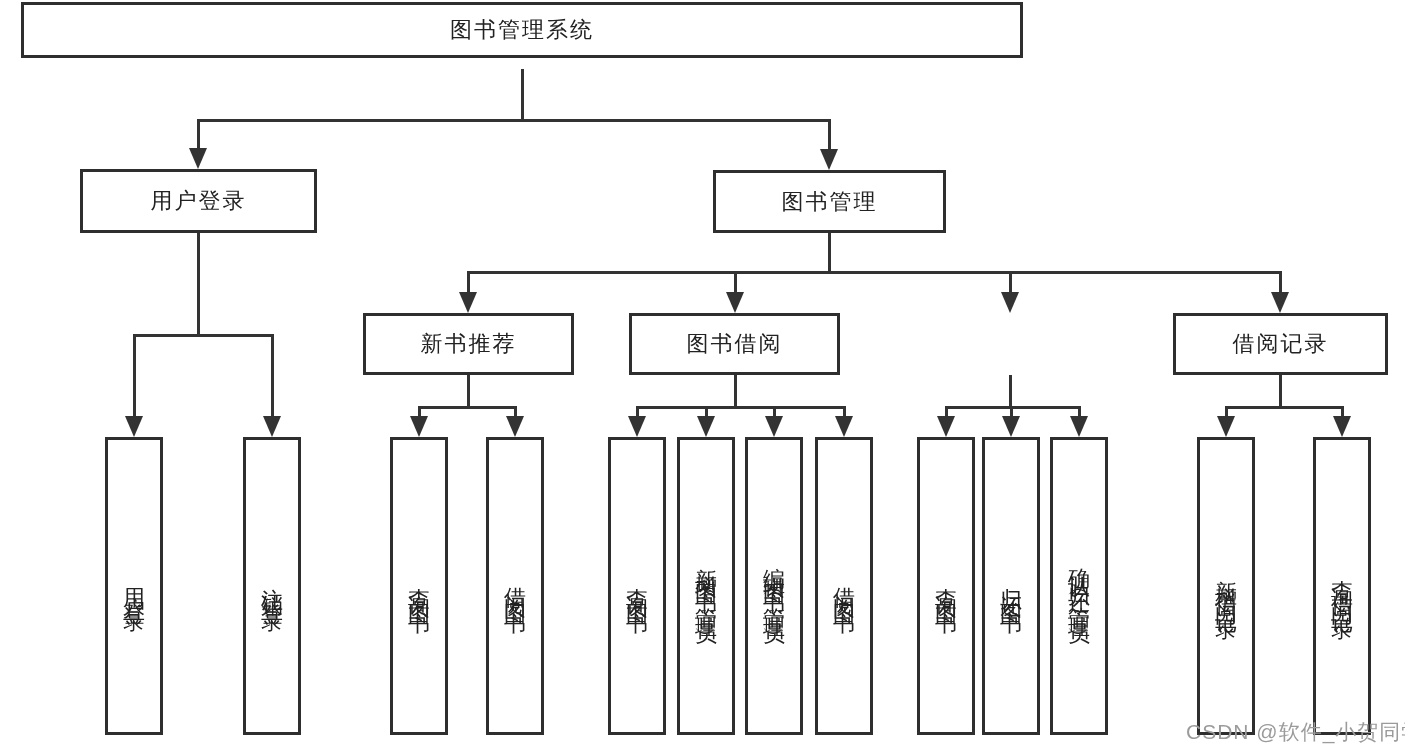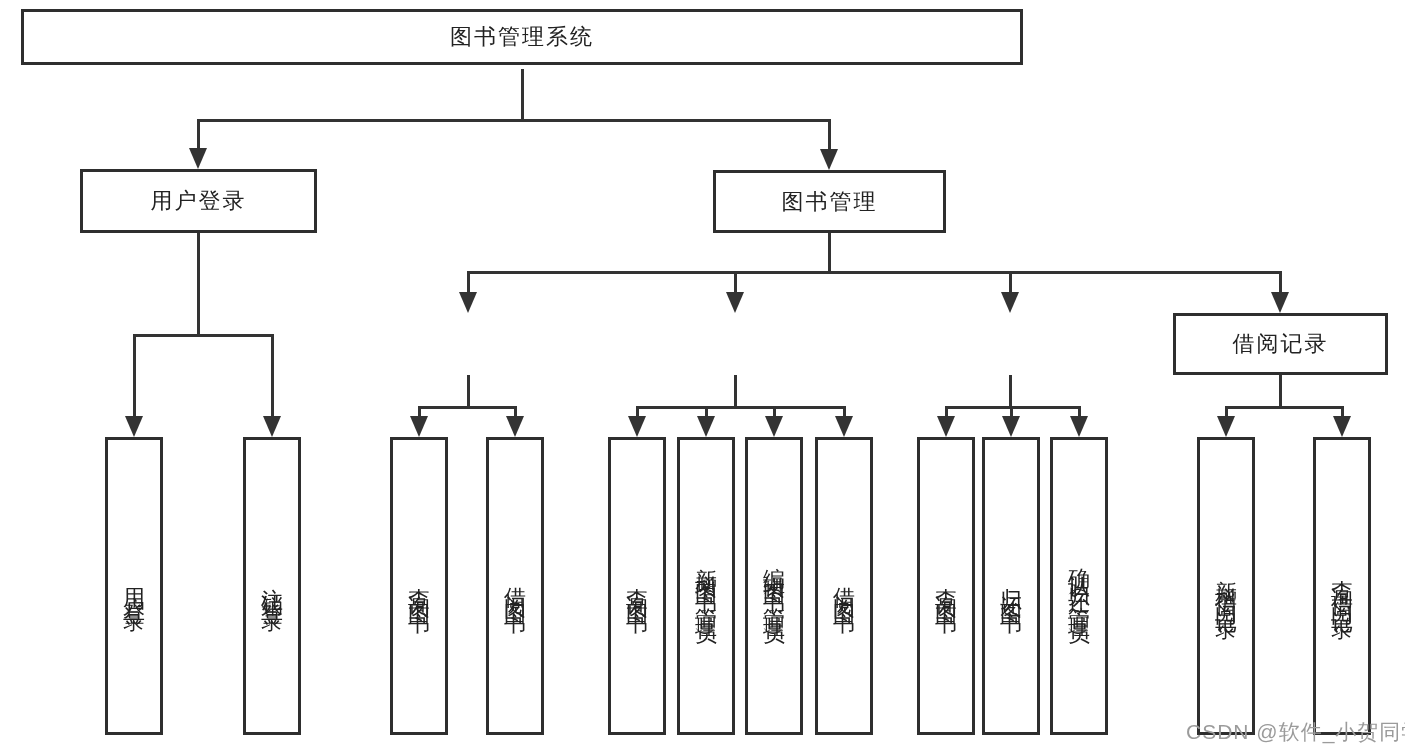--- a/index.html
+++ b/index.html
@@ -38,31 +38,37 @@
   .watermark{
     position:absolute;left:1186px;top:718px;font-size:21px;
     color:var(--wm);letter-spacing:1px;z-index:10;white-space:nowrap;
   }
 </style>
 </head>
 <body>
 
 <div class="stage">
 
-  <div class="node" style="left:21px;top:9px;width:1002px;height:56px">
+  <div class="node" style="left:21px;top:2px;width:1002px;height:56px">
     <span>图书管理系统</span>
   </div>
 
   <div class="node" style="left:80px;top:169px;width:237px;height:64px">
     <span>用户登录</span>
   </div>
   <div class="node" style="left:713px;top:170px;width:233px;height:63px">
     <span>图书管理</span>
   </div>
 
+  <div class="node" style="left:363px;top:313px;width:211px;height:62px">
+    <span>新书推荐</span>
+  </div>
+  <div class="node" style="left:629px;top:313px;width:211px;height:62px">
+    <span>图书借阅</span>
+  </div>
   <div class="node" style="left:1173px;top:313px;width:215px;height:62px">
     <span>借阅记录</span>
   </div>
 
   <div class="vnode" style="left:105px">
     <span class="vtext">用户登录</span>
   </div>
   <div class="vnode" style="left:243px">
     <span class="vtext">注销登录</span>
   </div>

